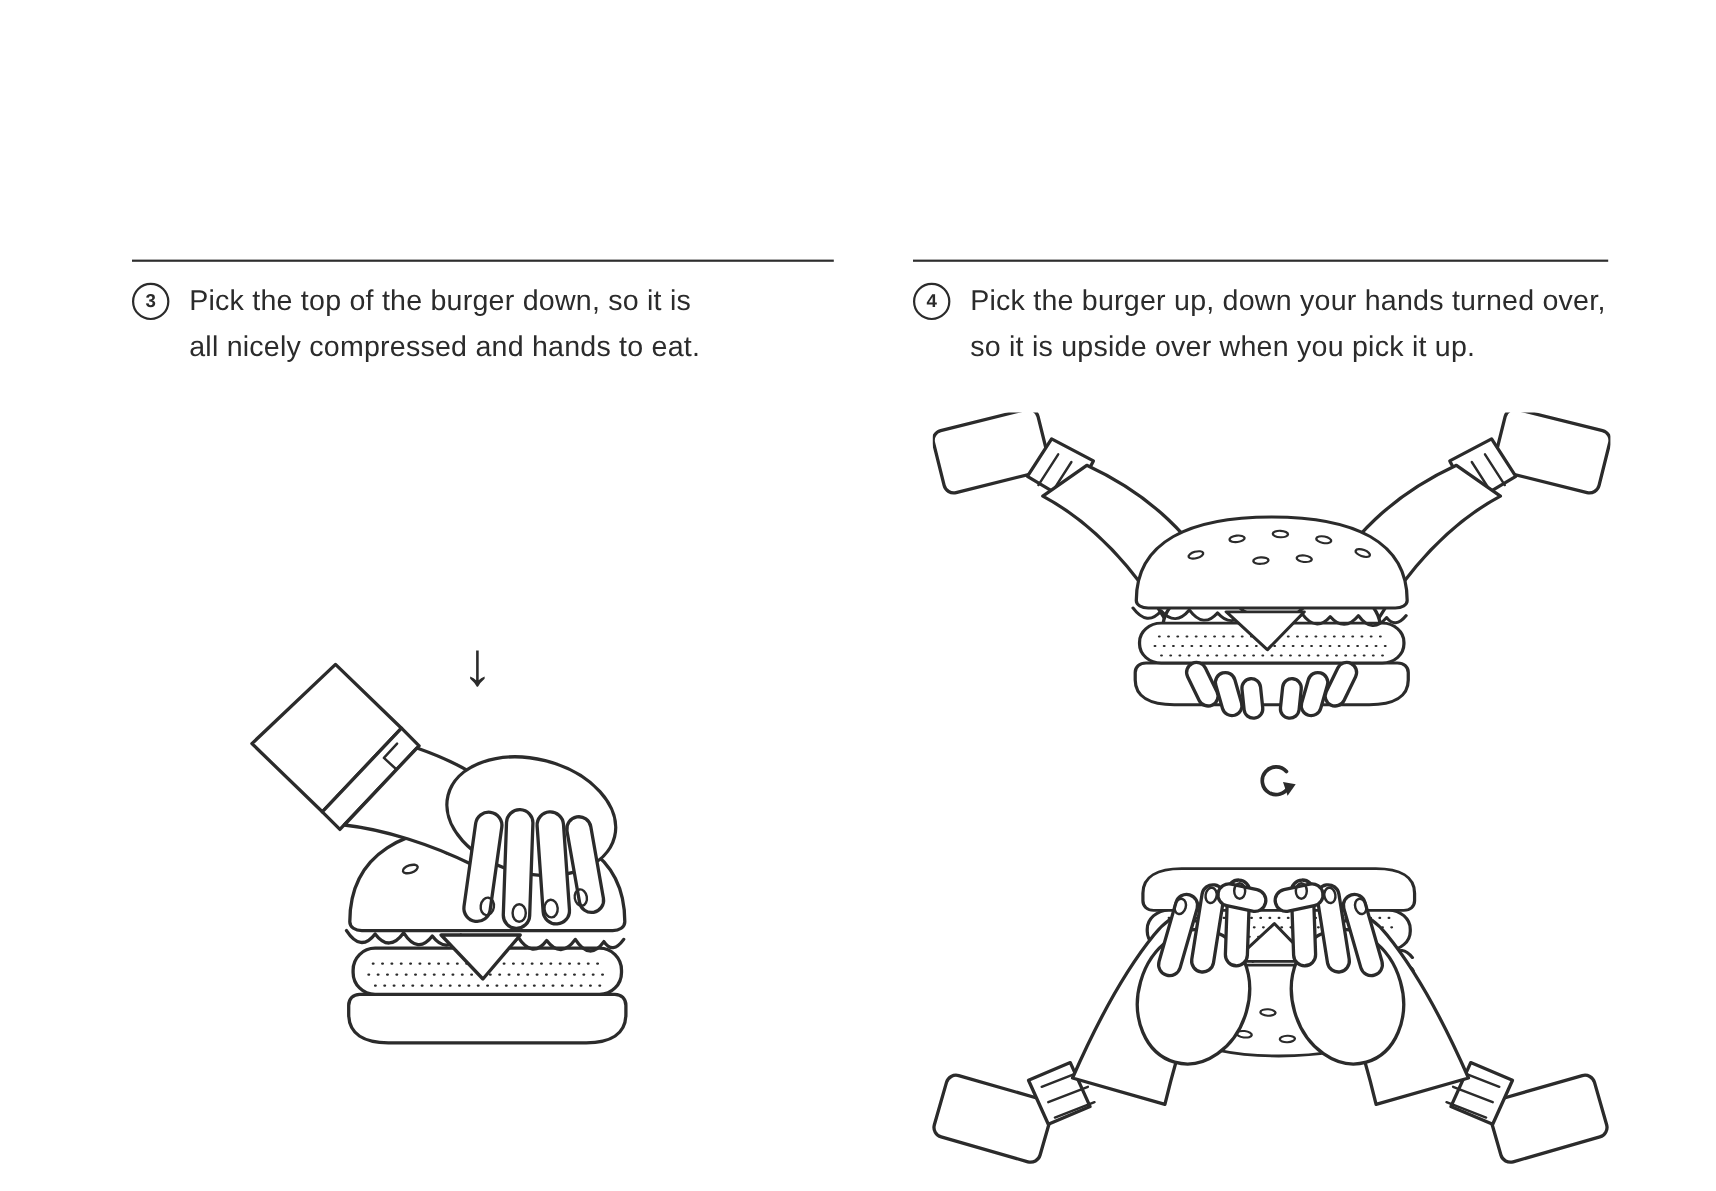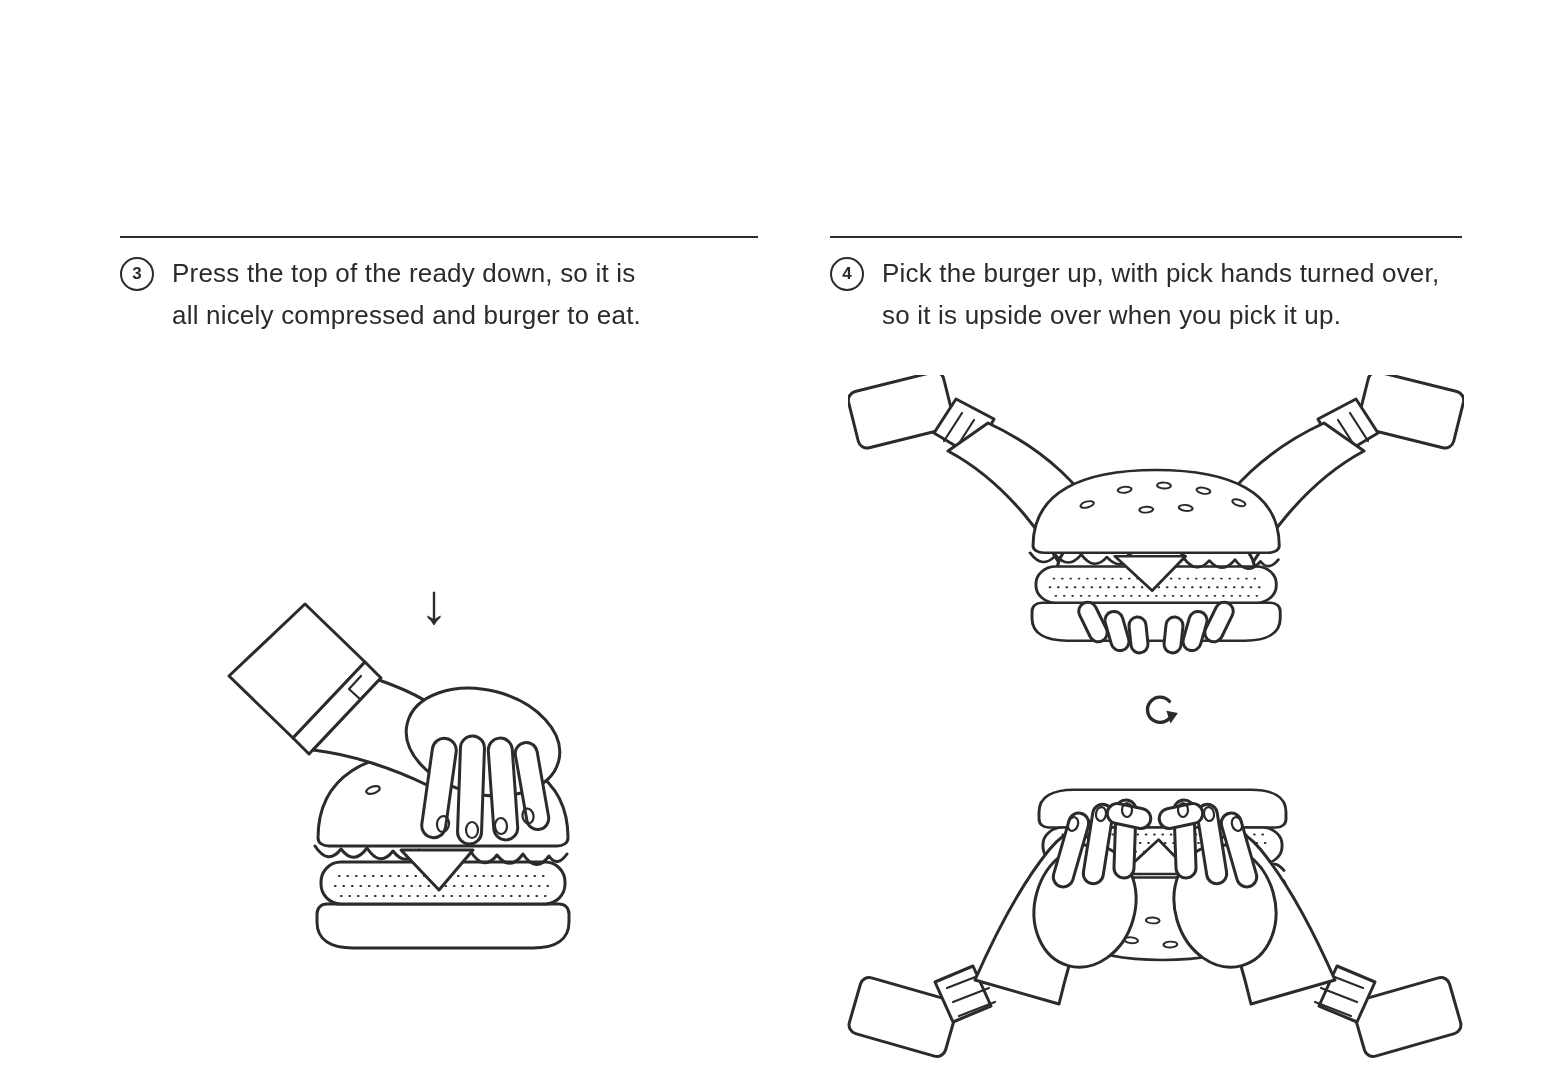--- a/index.html
+++ b/index.html
@@ -94,22 +94,22 @@
       </g>
     </defs>
   </svg>
 
   <section>
     <div class="rule rule-left"></div>
 
     <div class="step-header header-3">
       <div class="badge">3</div>
       <div class="step-text">
-        <span>Press the top of the ready down, so it is</span><br>
-        <span>all nicely compressed and burger to eat.</span>
+        <span>Pick the top of the burger down, so it is</span><br>
+        <span>all nicely compressed and hands to eat.</span>
       </div>
     </div>
 
     <div class="down-arrow">↓</div>
 
     <figure class="illus" style="left:215px;top:580px;margin:0" role="img" aria-label="hand pressing down on a burger">
       <svg width="560" height="420" viewBox="0 0 560 420">
         <use href="#burger"></use>
         <g class="ink">
 
@@ -137,21 +137,21 @@
       </svg>
     </figure>
   </section>
 
   <section>
     <div class="rule rule-right"></div>
 
     <div class="step-header header-4">
       <div class="badge">4</div>
       <div class="step-text">
-        <span>Pick the burger up, with pick hands turned over,</span><br>
+        <span>Pick the burger up, down your hands turned over,</span><br>
         <span>so it is upside over when you pick it up.</span>
       </div>
     </div>
 
     <figure class="illus" style="left:848px;top:375px;margin:0" role="img" aria-label="two hands holding burger right side up">
       <svg width="616" height="305" viewBox="0 0 616 305">
         <use href="#arm-top"></use>
         <use href="#arm-top" transform="translate(616,0) scale(-1,1)"></use>
         <use href="#burger" transform="translate(185,95) scale(0.985,0.862) translate(-103,-170)"></use>
         <use href="#fingers-top"></use>

